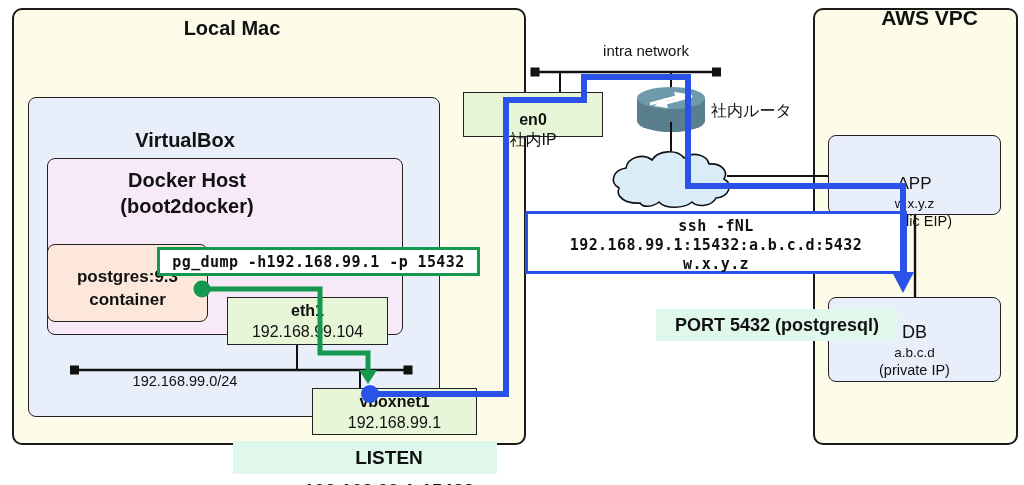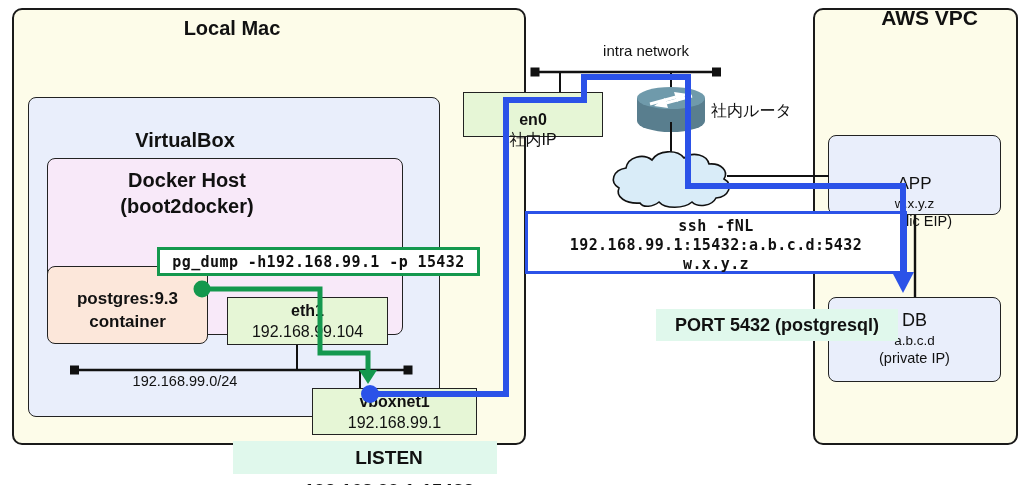--- a/index.html
+++ b/index.html
@@ -37,21 +37,21 @@
 
   <div class="box vbox" style="left:28px;top:97px;width:412px;height:320px;"></div>
   <div class="abs title" style="left:85px;top:104px;width:200px;font-size:20px;margin-top:25px;">VirtualBox</div>
 
   <div class="box dhost" style="left:47px;top:158px;width:356px;height:177px;"></div>
   <div class="abs title" style="left:67px;top:167px;width:240px;font-size:20px;line-height:26px;text-align:center;">
     <div>Docker Host</div>
     <div>(boot2docker)</div>
   </div>
 
-  <div class="box pgbox" style="left:47px;top:266px;width:161px;height:78px;padding-top:20px;font-size:17px;font-weight:bold;line-height:23px;">
+  <div class="box pgbox" style="left:47px;top:244px;width:161px;height:78px;padding-top:20px;font-size:17px;font-weight:bold;line-height:23px;">
     <div>postgres:9.3</div>
     <div>container</div>
   </div>
 
   <div class="box nic" style="left:227px;top:297px;width:161px;height:48px;padding-top:2px;">
     <div style="font-size:16px;font-weight:bold;line-height:21px;">eth1</div>
     <div style="font-size:16px;line-height:21px;">192.168.99.104</div>
   </div>
 
   <div class="box nic" style="left:312px;top:388px;width:165px;height:47px;padding-top:2px;">
@@ -75,21 +75,21 @@
   <div class="abs" style="left:711px;top:101px;font-size:16px;">社内ルータ</div>
 
   <div class="abs" style="left:639px;top:171px;width:70px;text-align:center;font-size:13px;">Internet</div>
 
   <div class="box bluebox" style="left:828px;top:135px;width:173px;height:80px;padding-top:8px;">
     <div style="font-size:17px;line-height:23px;margin-top:28px;">APP</div>
     <div style="font-size:13.5px;line-height:17px;">w.x.y.z</div>
     <div style="font-size:14.5px;line-height:18px;">(public EIP)</div>
   </div>
 
-  <div class="box bluebox" style="left:828px;top:297px;width:173px;height:85px;padding-top:10px;">
+  <div class="box bluebox" style="left:828px;top:297px;width:173px;height:85px;padding-top:22px;">
     <div style="font-size:18px;line-height:24px;">DB</div>
     <div style="font-size:13.5px;line-height:17px;">a.b.c.d</div>
     <div style="font-size:14.5px;line-height:18px;">(private IP)</div>
   </div>
 
   <div class="box cmd-blue" style="left:513px;top:211px;width:382px;height:63px;padding-top:3px;font-size:15px;line-height:19px;letter-spacing:0.4px;">
     <div>ssh -fNL</div>
     <div>192.168.99.1:15432:a.b.c.d:5432</div>
     <div>w.x.y.z</div>
   </div>

